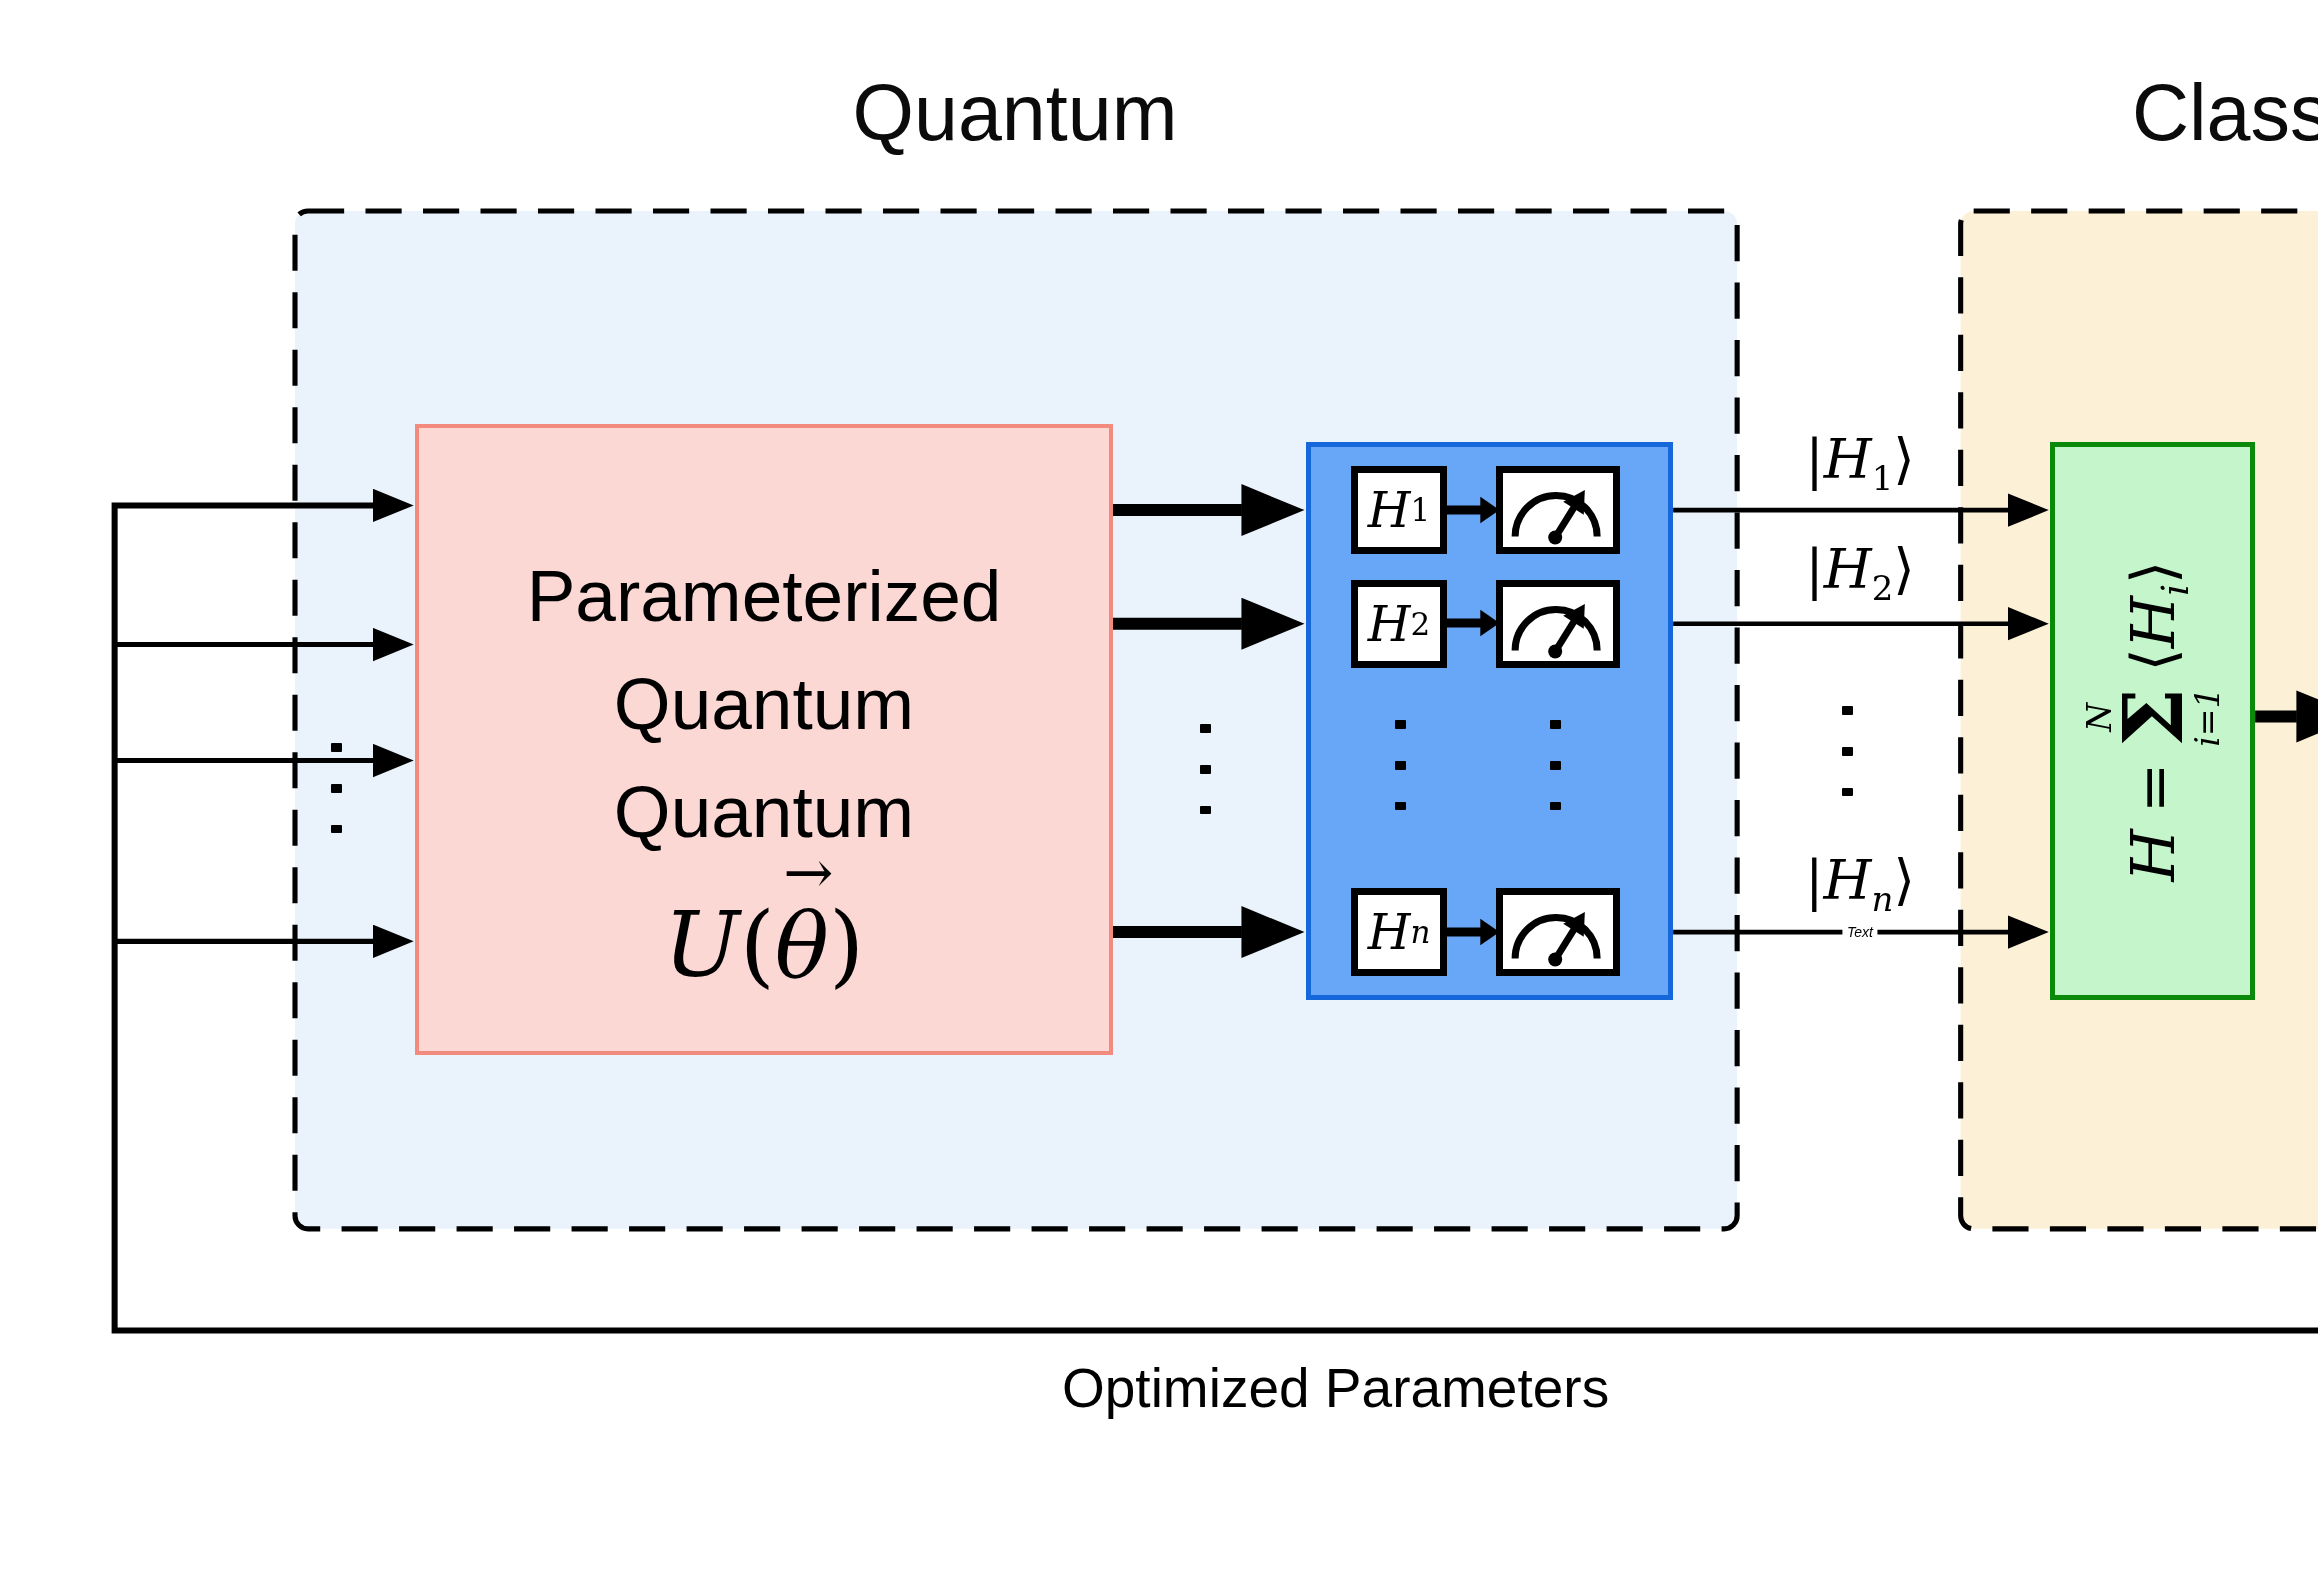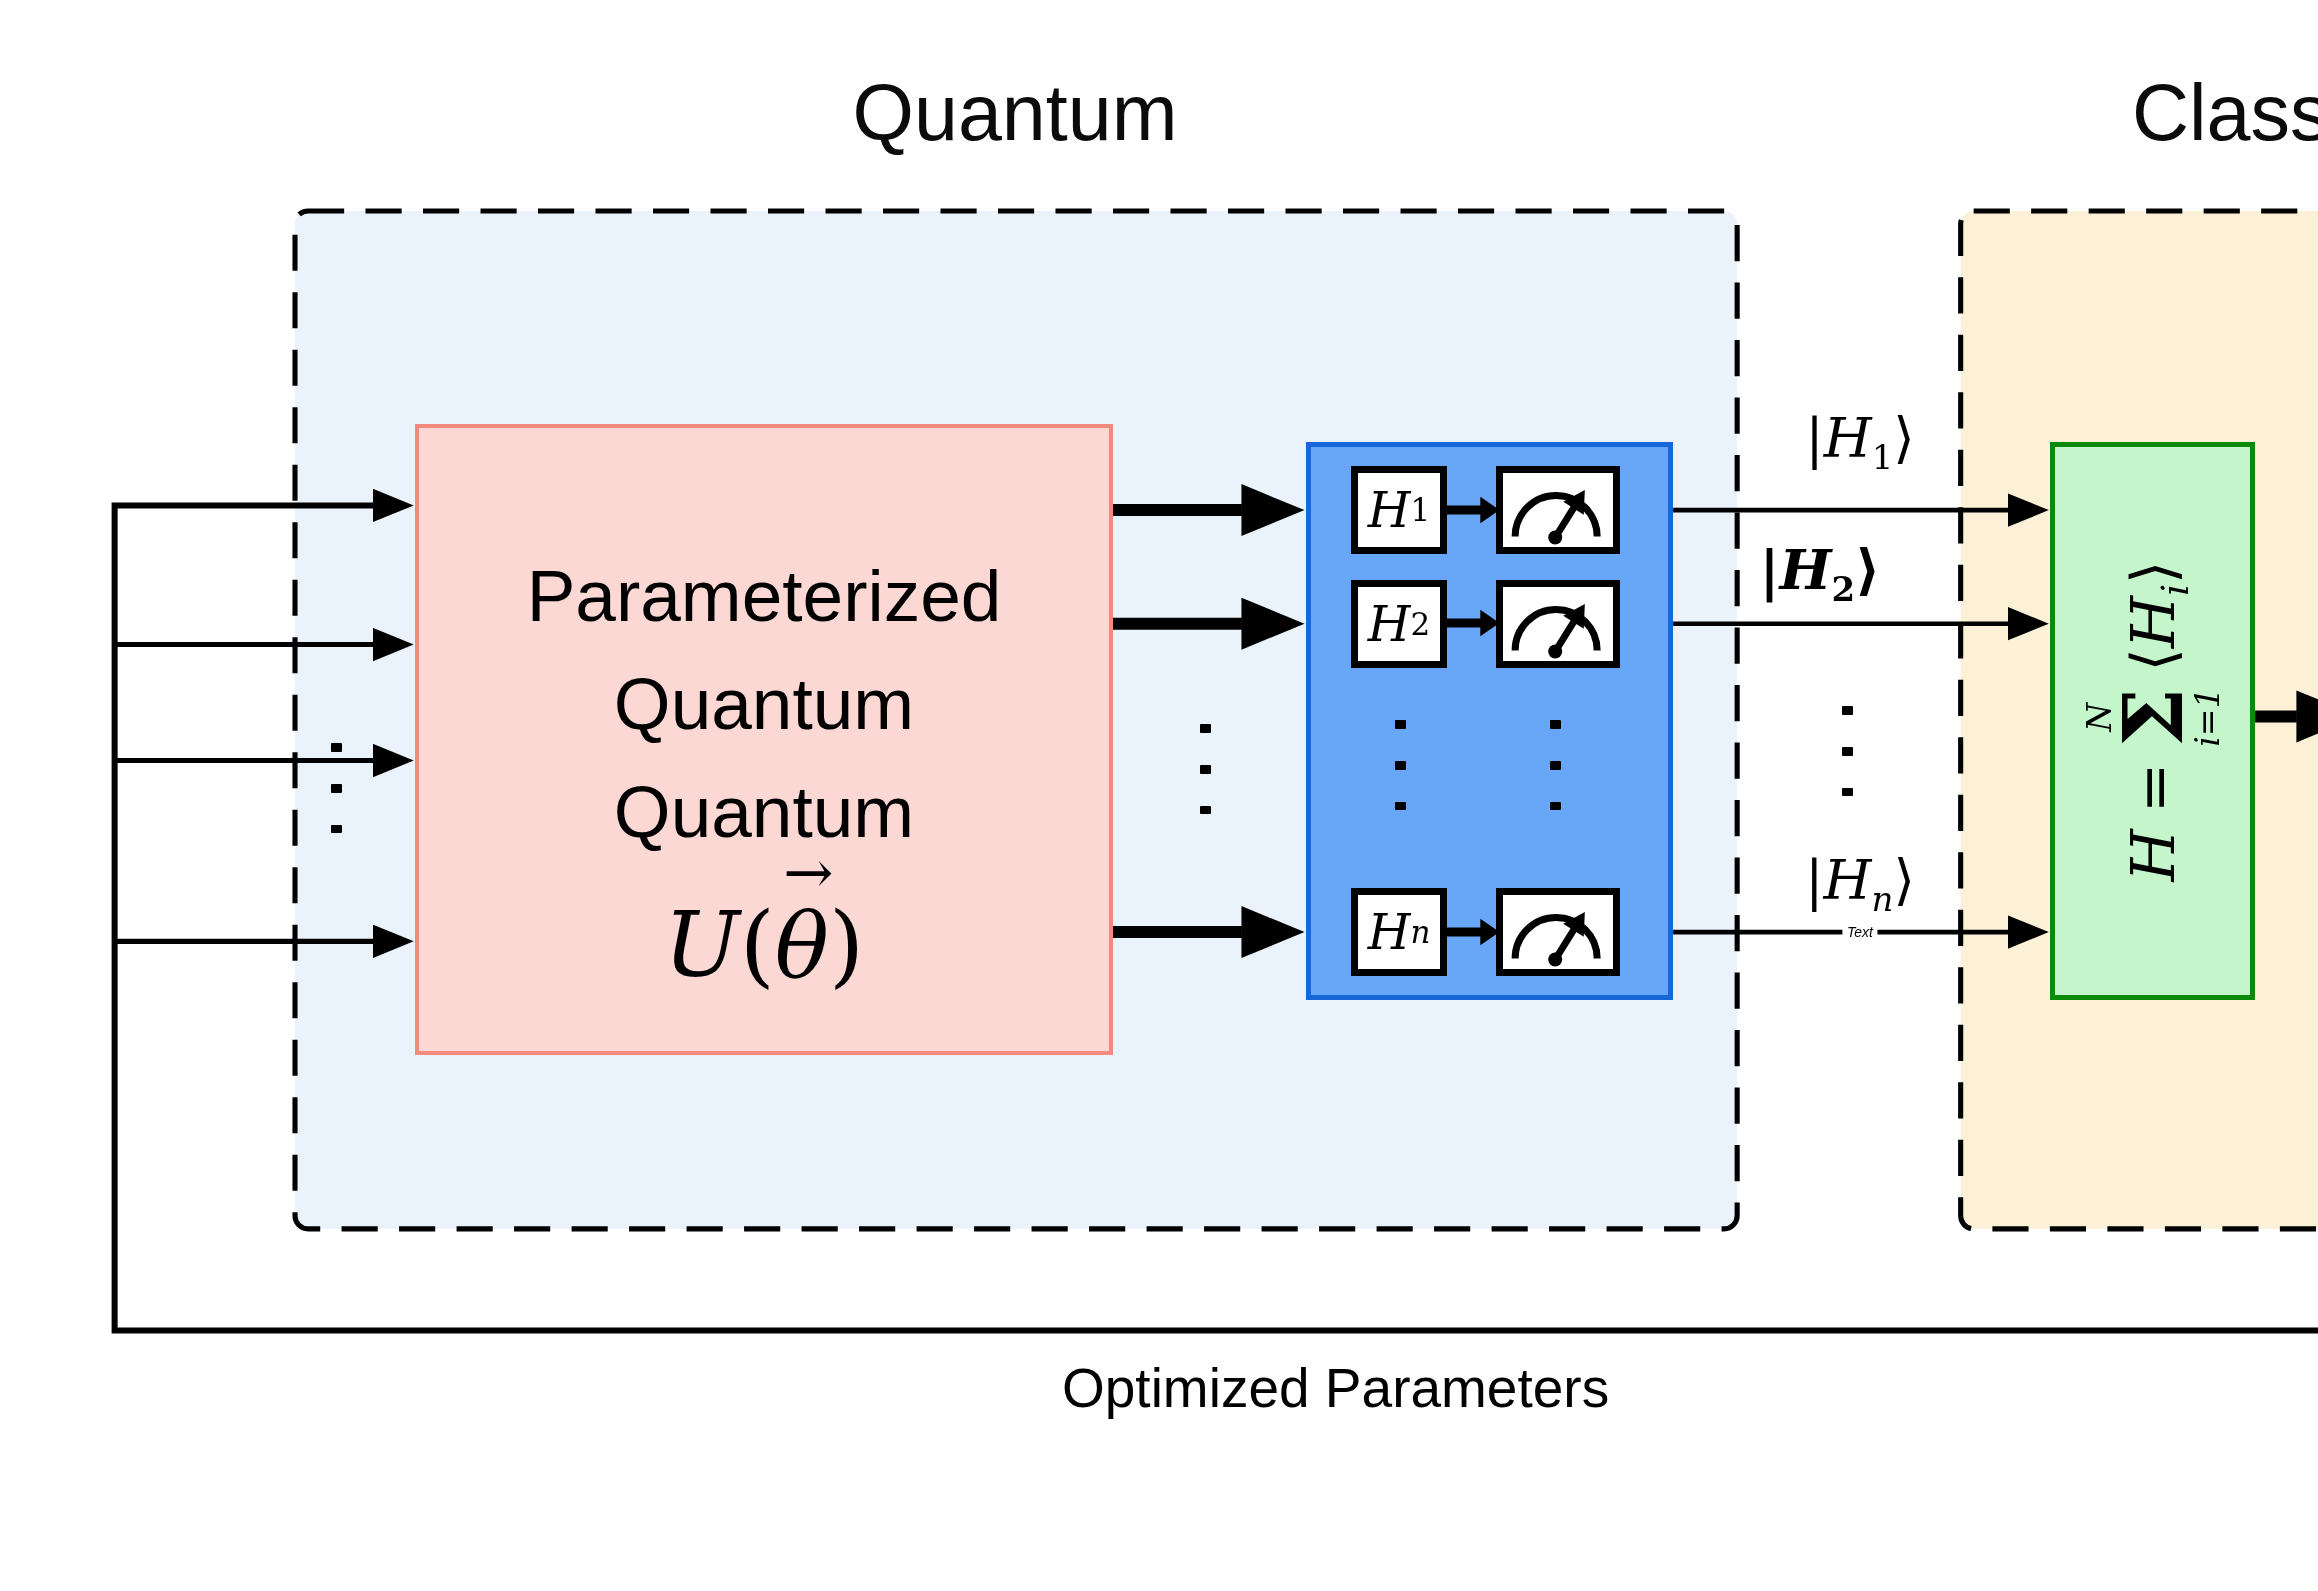--- a/index.html
+++ b/index.html
@@ -177,24 +177,24 @@
         <span class="dot"></span>
         <span class="dot"></span>
     </div>
     <div class="vdots" style="left:239px;top:273px;">
       <span class="dot"></span>
         <span class="dot"></span>
         <span class="dot"></span>
     </div>
   </div>
 
-  <div class="ket" style="left:1860px;top:438px;">
+  <div class="ket" style="left:1860px;top:459px;">
     <span>|</span><span class="it">H</span><span class="sub sub-up">1</span><span>⟩</span>
   </div>
-  <div class="ket" style="left:1820px;top:569px;font-weight:bold;">
+  <div class="ket" style="left:1860px;top:569px;">
     <span>|</span><span class="it">H</span><span class="sub sub-up">2</span><span>⟩</span>
   </div>
   <div class="ket" style="left:1860px;top:880px;">
     <span>|</span><span class="it">H</span><span class="sub it">n</span><span>⟩</span>
   </div>
 
   <div class="artifact" style="left:1860px;top:932px;font-style:italic;">Text</div>
 
   <div class="ham-box">
     <div class="rot">

